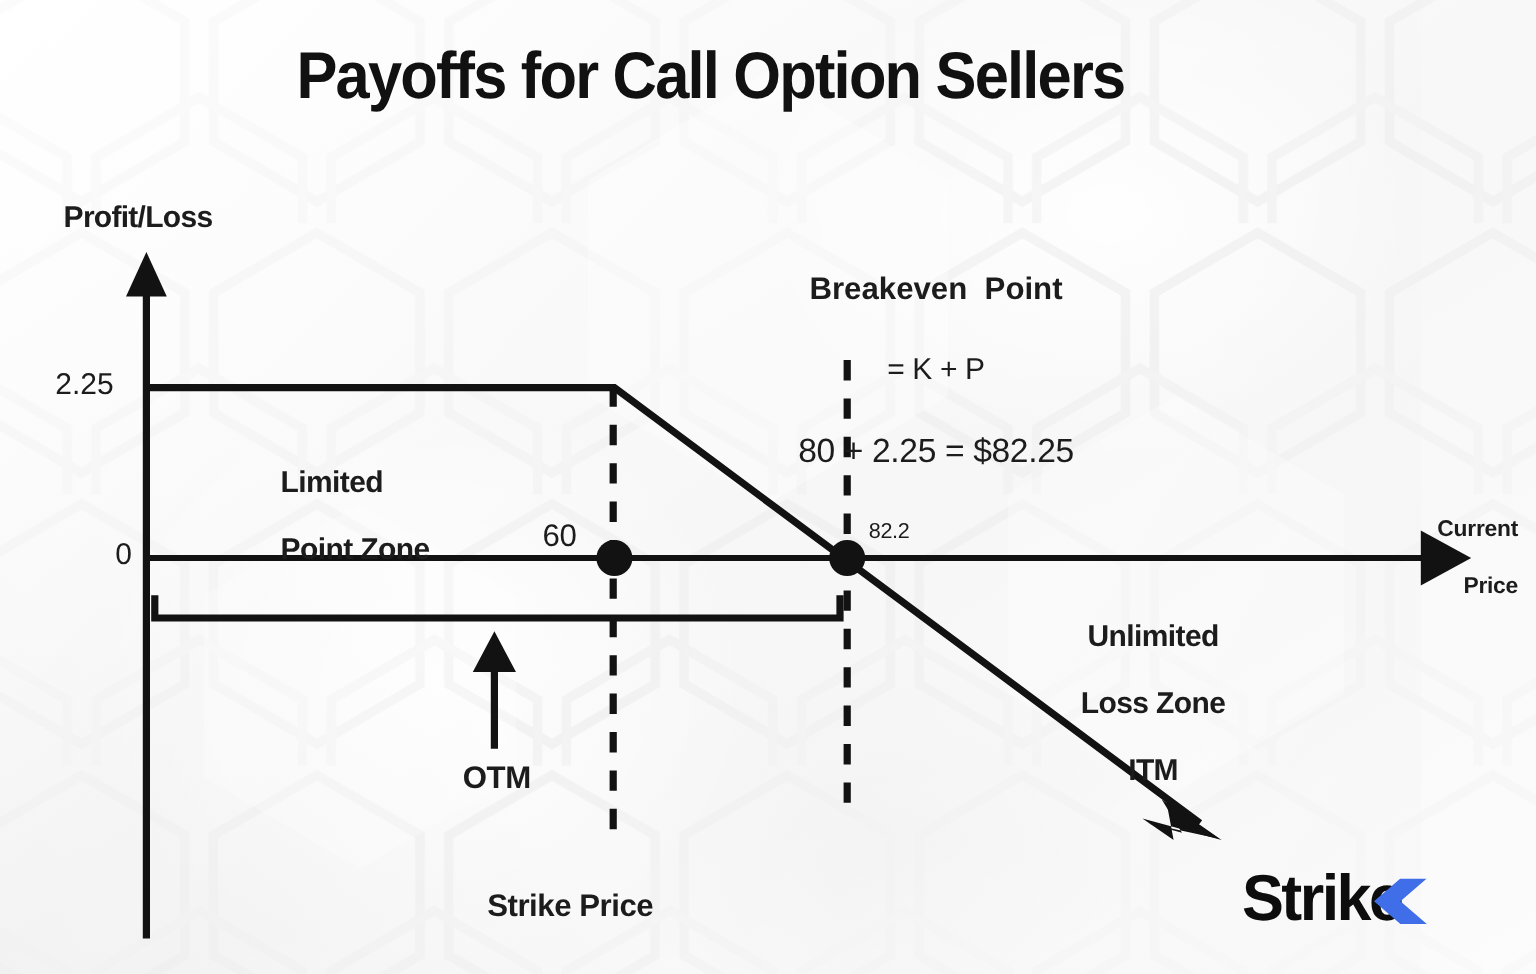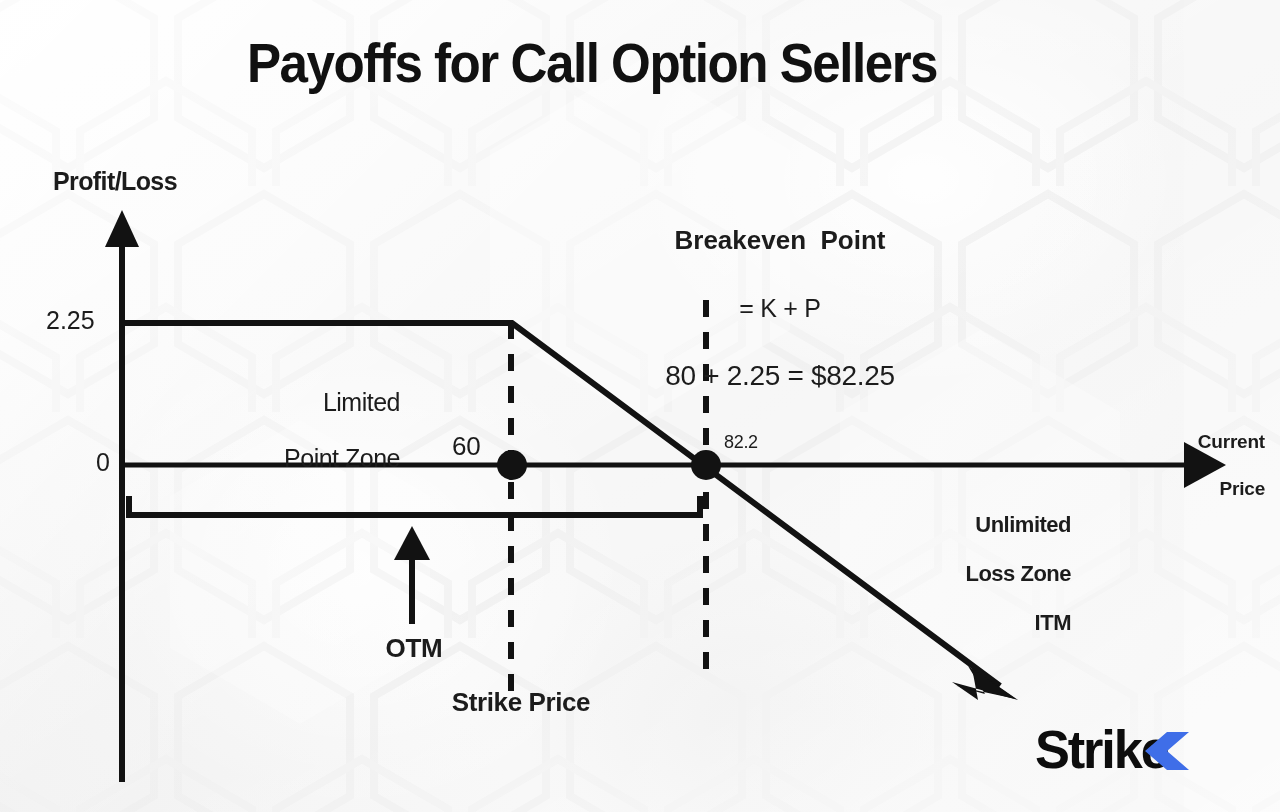--- a/index.html
+++ b/index.html
@@ -95,31 +95,31 @@
   #label-breakeven-value {
     left: 724px;
     top: 432px;
     font-size: 18px;
     font-weight: 400;
   }
   #label-limited-profit {
     left: 208px;
     top: 360px;
     width: 192px;
-    text-align: right;
-    font-size: 25px;
-    font-weight: 400;
+    text-align: left;
+    font-size: 25px;
+    font-weight: 700;
     letter-spacing: -0.5px;
   }
   #label-unlimited-loss {
-    left: 875px;
+    left: 850px;
     top: 488px;
     width: 196px;
-    text-align: right;
-    font-size: 22px;
+    text-align: center;
+    font-size: 25px;
     font-weight: 700;
     letter-spacing: -0.5px;
   }
   #label-breakeven-block {
     left: 570px;
     top: 190px;
     width: 420px;
     text-align: center;
   }
   #label-breakeven-block .be-title {
@@ -153,23 +153,23 @@
   #label-otm {
     left: 340px;
     top: 634px;
     width: 148px;
     text-align: center;
     font-size: 26px;
     font-weight: 700;
   }
   #label-strike-price {
     left: 406px;
-    top: 688px;
+    top: 740px;
     width: 230px;
-    text-align: center;
+    text-align: left;
     font-size: 26px;
     font-weight: 700;
     letter-spacing: -0.4px;
   }
 
   #brand-logo {
     position: absolute;
     left: 1035px;
     top: 718px;
     width: 190px;

